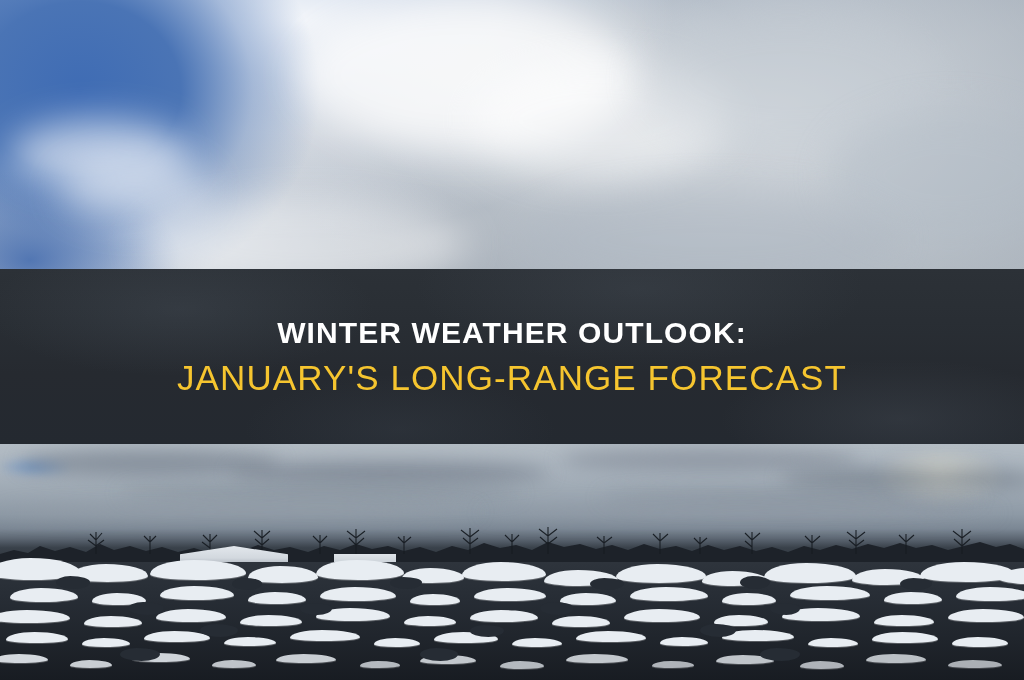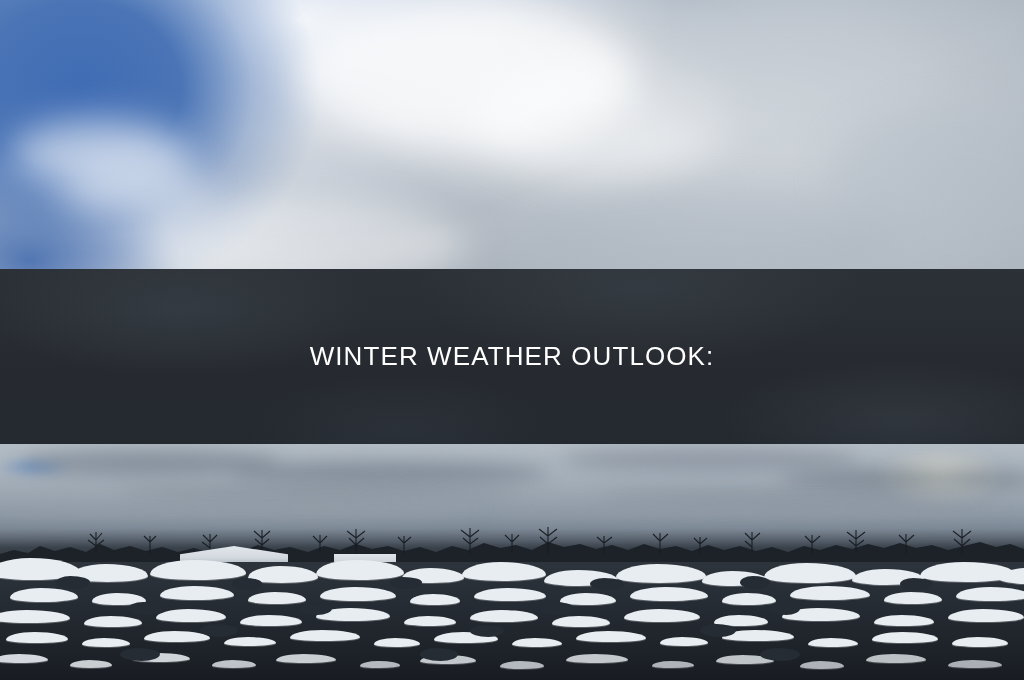--- a/index.html
+++ b/index.html
@@ -189,22 +189,22 @@
     width: 1024px;
     height: 175px;
     display: flex;
     flex-direction: column;
     justify-content: center;
     align-items: center;
     gap: 10px;
   }
   .title-line-1 {
     color: #ffffff;
-    font-size: 26px;
-    font-weight: 400;
+    font-size: 30px;
+    font-weight: 700;
     letter-spacing: 1.1px;
     line-height: 1.1;
     text-align: center;
     white-space: nowrap;
   }
   .title-line-2 {
     color: #f6c52f;
     font-size: 35px;
     font-weight: 400;
     letter-spacing: 1.1px;
@@ -386,16 +386,17 @@
       <div class="rock" style="left:420px; top:86px; width:38px; height:13px;"></div>
       <div class="rock" style="left:760px; top:86px; width:40px; height:13px;"></div>
     </div>
 
   </div>
 
   <div class="title-band">
     <div class="band-texture"></div>
     <div class="title-lines">
       <div class="title-line-1">WINTER WEATHER OUTLOOK:</div>
+      <div class="title-line-2">JANUARY'S LONG-RANGE FORECAST</div>
     </div>
   </div>
 
 </div>
 
 </body></html>

